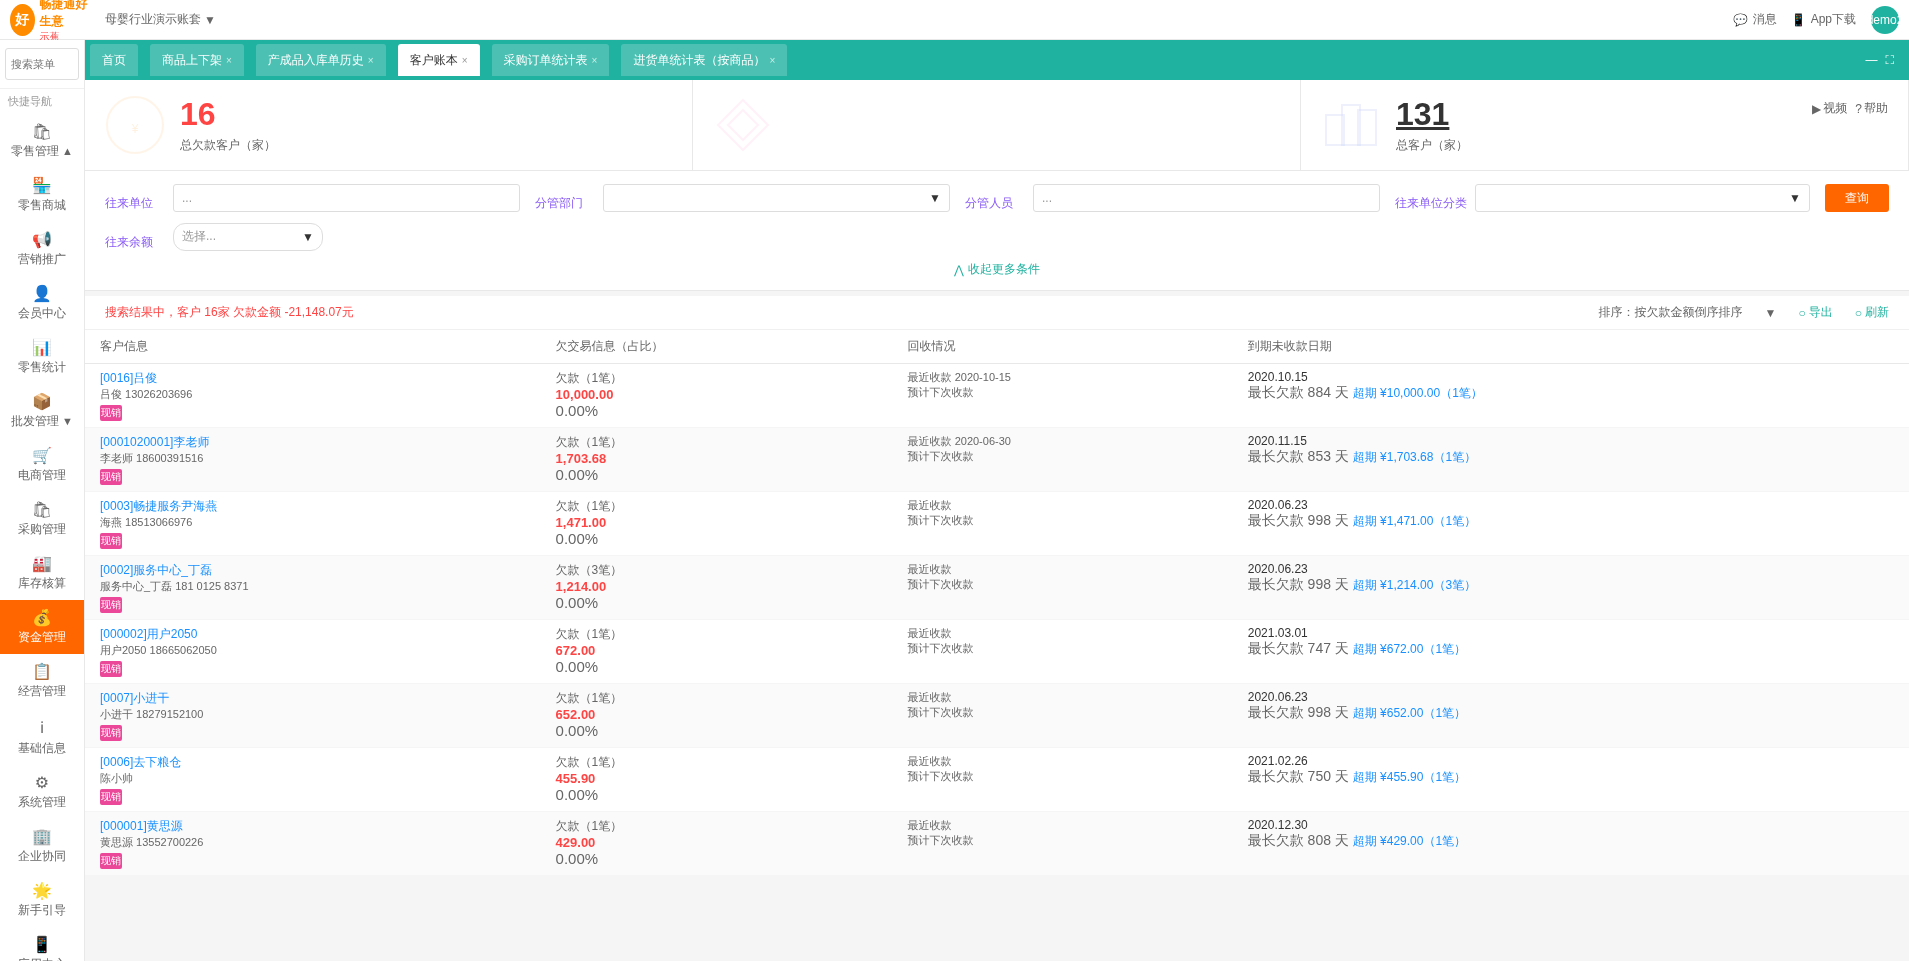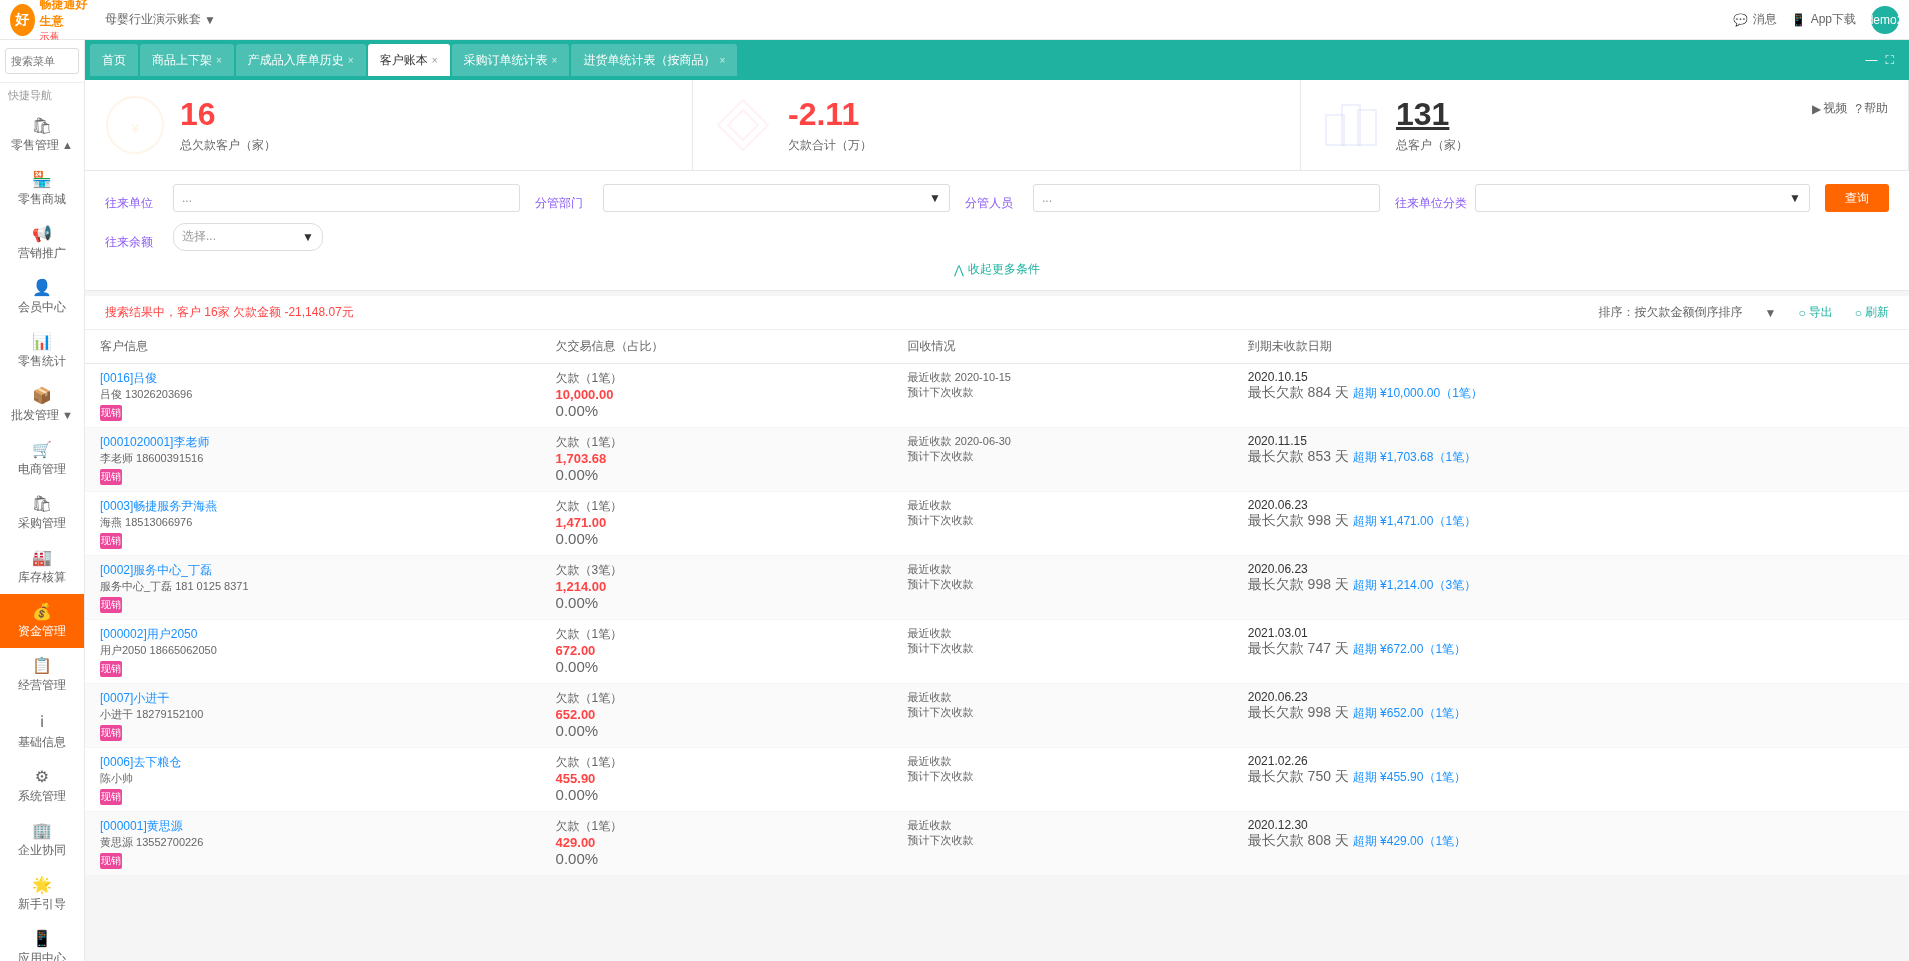--- a/index.html
+++ b/index.html
@@ -18,28 +18,28 @@
     .logo-area { display: flex; align-items: center; gap: 5px; width: 85px; }
     .logo-icon { width: 32px; height: 32px; background: #ff8c00; border-radius: 50%; display: flex; align-items: center; justify-content: center; color: white; font-size: 14px; font-weight: bold; }
     .logo-text { color: #ff8c00; font-size: 12px; font-weight: bold; }
     .industry-selector { margin-left: 10px; display: flex; align-items: center; gap: 3px; color: #666; cursor: pointer; font-size: 12px; }
     .top-actions { margin-left: auto; display: flex; align-items: center; gap: 15px; }
     .top-action-item { display: flex; align-items: center; gap: 4px; cursor: pointer; color: #666; font-size: 12px; }
     .avatar { width: 28px; height: 28px; border-radius: 50%; background: #20b2a0; display: flex; align-items: center; justify-content: center; color: white; font-size: 12px; }
 
     
     .sidebar-search { padding: 8px 5px; border-bottom: 1px solid #f0f0f0; }
-    .sidebar-search-box { width: 100%; height: 26px; border: 1px solid #ddd; border-radius: 3px; padding: 0 5px; font-size: 11px; }
+    .sidebar-search-box { width: 100%; height: 32px; border: 1px solid #ddd; border-radius: 3px; padding: 0 5px; font-size: 11px; }
     .sidebar-nav-label { padding: 5px 8px; color: #999; font-size: 11px; }
     .sidebar-item { padding: 8px 5px; text-align: center; cursor: pointer; color: #666; font-size: 11px; transition: background 0.2s; }
     .sidebar-item.active { background: #ff6600; color: white; }
     .sidebar-item .icon { font-size: 16px; display: block; margin-bottom: 2px; }
 
     
-    .tab { display: flex; align-items: center; gap: 4px; padding: 0 12px; height: 32px; background: rgba(255,255,255,0.2); color: white; border-radius: 3px 3px 0 0; cursor: pointer; font-size: 12px; margin-right: 2px; }
+    .tab { display: flex; align-items: center; gap: 4px; padding: 0 12px; height: 32px; background: rgba(255,255,255,0.2); color: white; border-radius: 3px 3px 0 0; cursor: pointer; font-size: 12px; margin-right: 12px; }
     .tab.active { background: white; color: #333; }
     .tab-close { font-size: 10px; color: rgba(255,255,255,0.7); cursor: pointer; }
     .tab.active .tab-close { color: #999; }
     .tab-actions { margin-left: auto; display: flex; gap: 8px; color: white; cursor: pointer; padding: 0 10px; font-size: 16px; }
 
     
     .stats-row { display: flex; background: white; border-bottom: 1px solid #e8e8e8; }
     .stat-card { flex: 1; display: flex; align-items: center; padding: 15px 20px; gap: 15px; border-right: 1px solid #e8e8e8; }
     .stat-icon { width: 60px; height: 60px; display: flex; align-items: center; justify-content: center; font-size: 36px; opacity: 0.3; }
     .stat-icon-orange { color: #ff8c00; }
@@ -250,24 +250,20 @@
               <div class="stat-label">总欠款客户（家）</div>
             </div>
           </div>
           <div class="stat-card">
             <div class="stat-icon stat-icon-pink">
               <svg width="60" height="60" viewBox="0 0 60 60">
                 <polygon points="30,5 55,30 30,55 5,30" fill="none" stroke="#ff69b4" stroke-width="2" opacity="0.3"></polygon>
                 <polygon points="30,15 45,30 30,45 15,30" fill="none" stroke="#ff69b4" stroke-width="2" opacity="0.3"></polygon>
               </svg>
             </div>
-            <div class="stat-info">
-              <div class="stat-number">-2.11</div>
-              <div class="stat-label">欠款合计（万）</div>
-            </div>
           </div>
           <div class="stat-card">
             <div class="stat-icon stat-icon-blue">
               <svg width="60" height="60" viewBox="0 0 60 60">
                 <rect x="5" y="20" width="18" height="30" fill="none" stroke="#4169e1" stroke-width="2" opacity="0.3"></rect>
                 <rect x="21" y="10" width="18" height="40" fill="none" stroke="#4169e1" stroke-width="2" opacity="0.3"></rect>
                 <rect x="37" y="15" width="18" height="35" fill="none" stroke="#4169e1" stroke-width="2" opacity="0.3"></rect>
               </svg>
             </div>
             <div class="stat-info">

